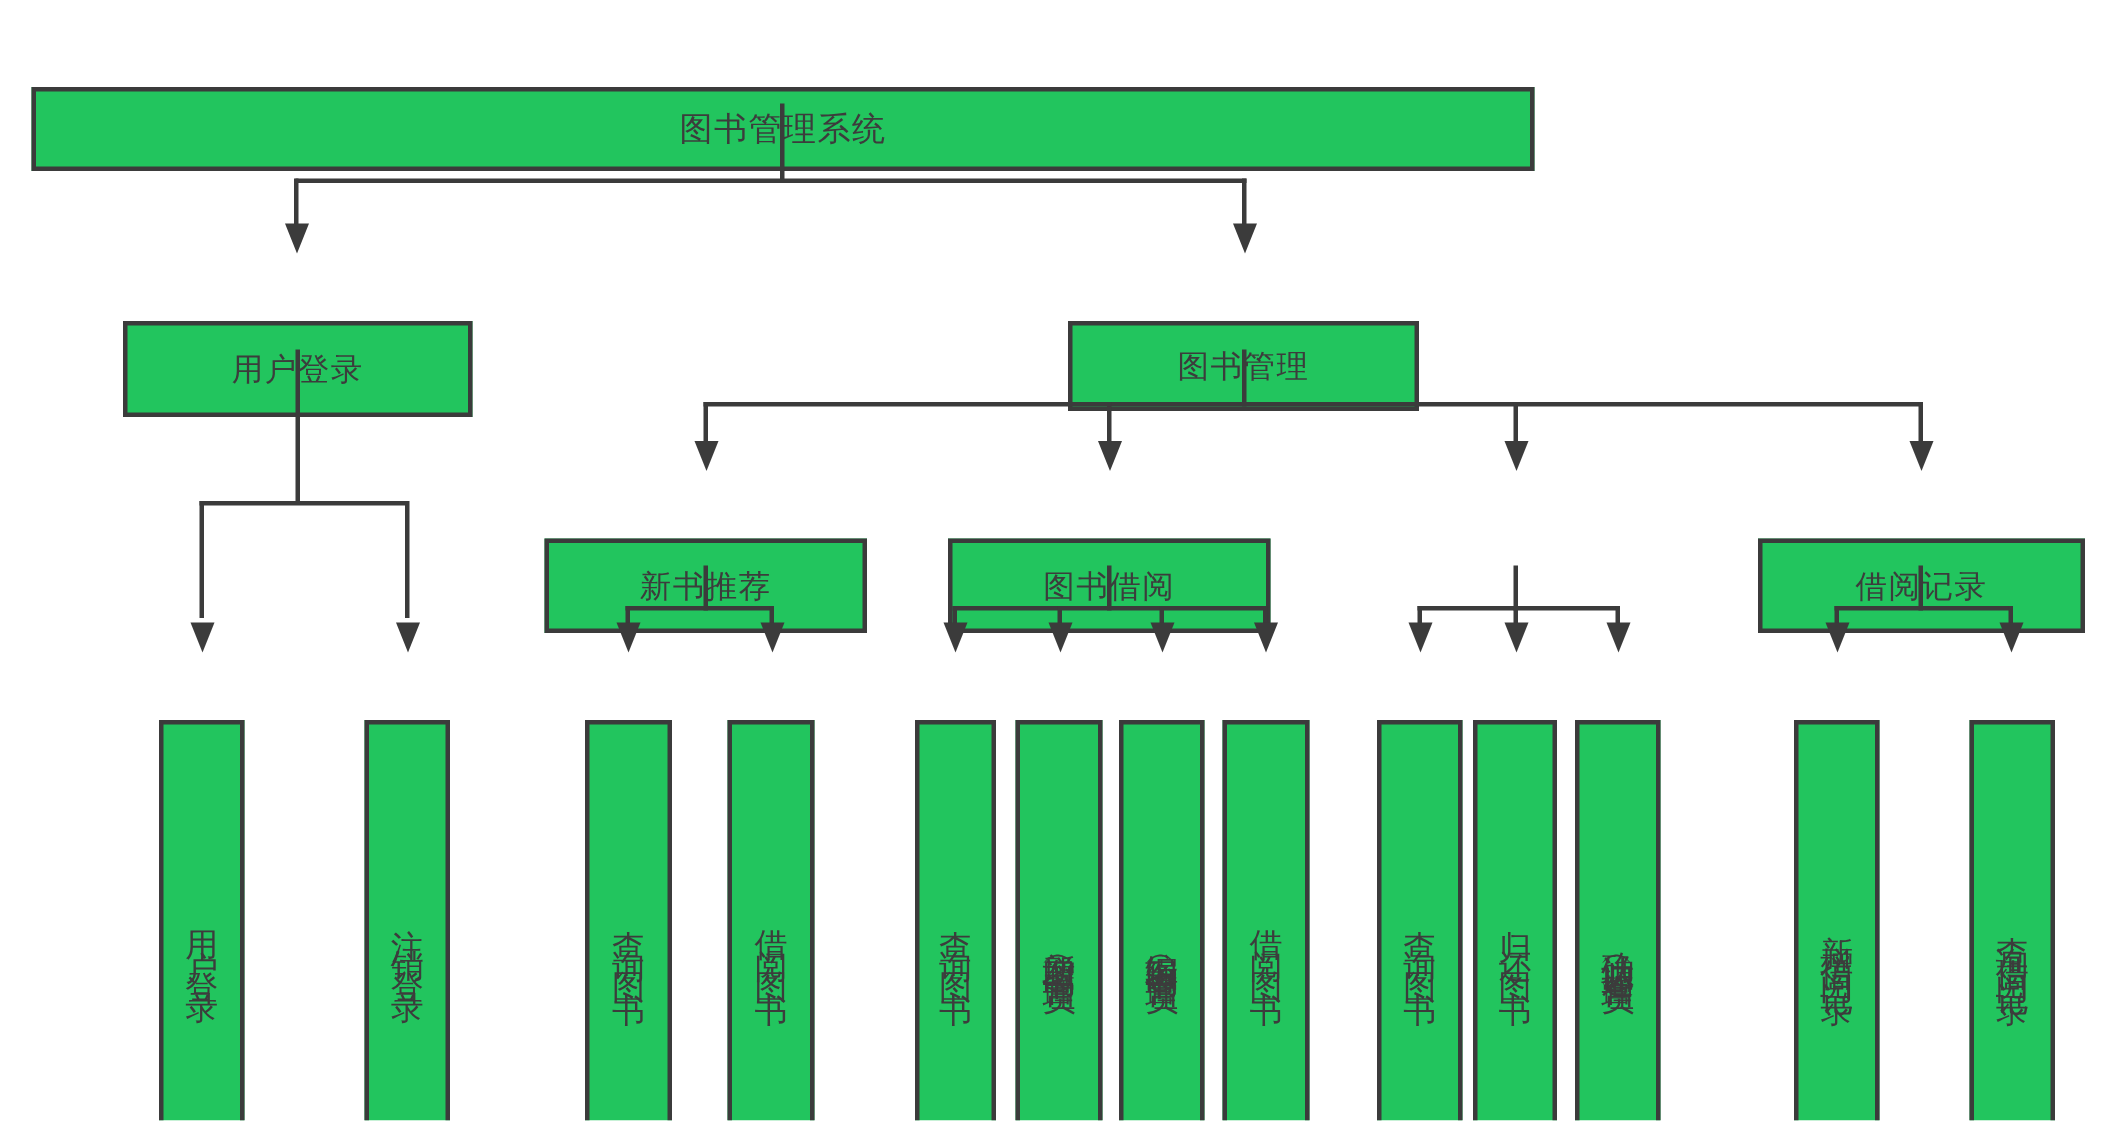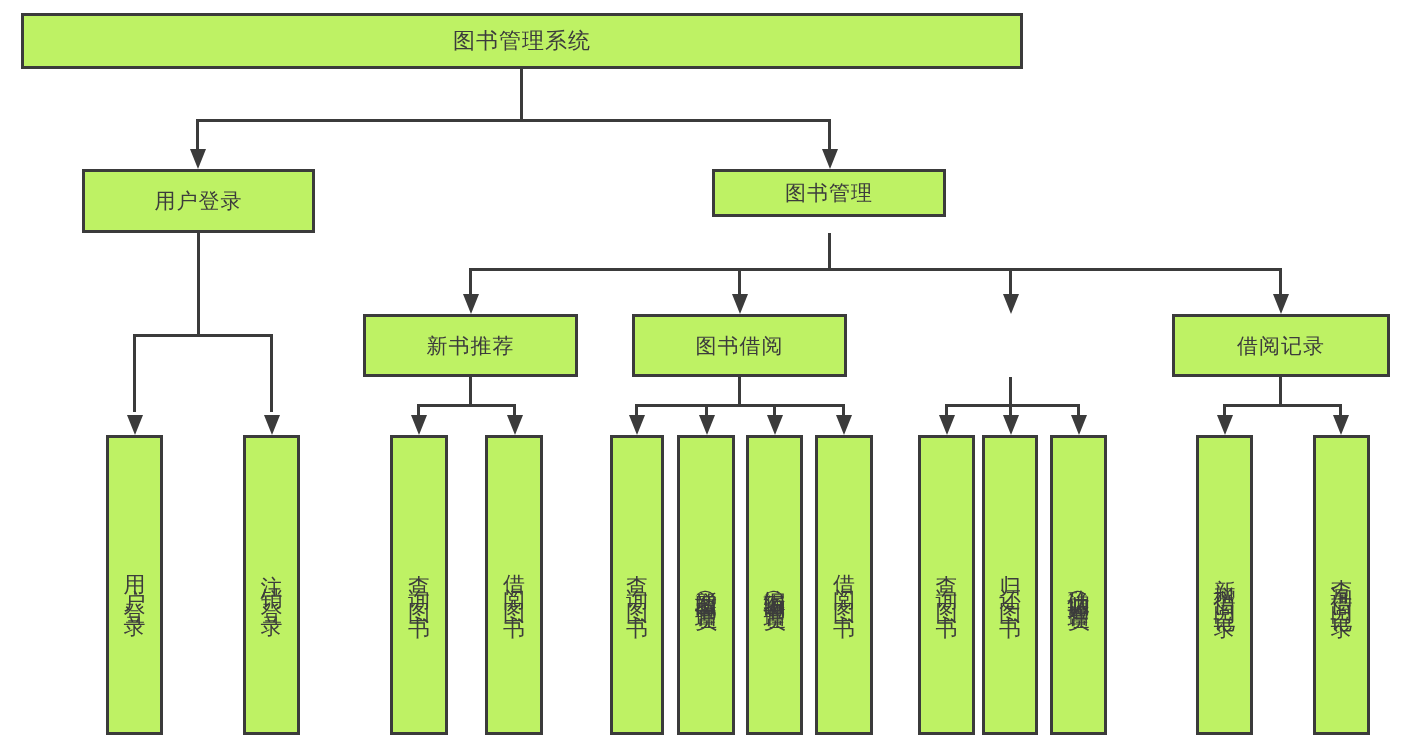--- a/index.html
+++ b/index.html
@@ -8,26 +8,27 @@
     width: 1405px;
     height: 747px;
     background: #ffffff;
     font-family: "Liberation Sans", sans-serif;
     overflow: hidden;
   }
   .box {
     position: absolute;
     box-sizing: border-box;
     border: 3px solid #3b3b3b;
-    background: #bef264;
+    background: #22c55e;
     color: #3c3c3c;
     display: flex;
     align-items: center;
     justify-content: center;
     text-align: center;
+    margin-top: 45px;
   }
   .box.h { font-size: 21px; letter-spacing: 1px; }
   .box.top { font-size: 22px; }
   .box.v {
     writing-mode: vertical-rl;
     text-orientation: mixed;
     font-size: 22px;
     line-height: 1;
   }
   .ls-l { letter-spacing: 14px; }
@@ -65,21 +66,21 @@
   <div class="box h top" style="left:21px; top:13px; width:1002px; height:56px">图书管理系统</div>
 
   <div class="vl" style="left:520px; top:69px; height:53px"></div>
   <div class="hl" style="left:197px; top:119px; width:634px"></div>
   <div class="vl" style="left:196px; top:119px; height:33px"></div>
   <div class="arrow" style="left:190px; top:149px"></div>
   <div class="vl" style="left:828px; top:119px; height:33px"></div>
   <div class="arrow" style="left:822px; top:149px"></div>
 
   <div class="box h" style="left:82px; top:169px; width:233px; height:64px">用户登录</div>
-  <div class="box h" style="left:712px; top:169px; width:234px; height:48px">图书管理</div>
+  <div class="box h" style="left:712px; top:169px; width:234px; height:60px">图书管理</div>
 
   <div class="vl" style="left:197px; top:233px; height:103px"></div>
   <div class="hl" style="left:133px; top:334px; width:139px"></div>
   <div class="vl" style="left:133px; top:334px; height:78px"></div>
   <div class="arrow" style="left:127px; top:415px"></div>
   <div class="vl" style="left:270px; top:334px; height:78px"></div>
   <div class="arrow" style="left:264px; top:415px"></div>
 
   <div class="vl" style="left:828px; top:233px; height:38px"></div>
   <div class="hl" style="left:469px; top:268px; width:813px"></div>

